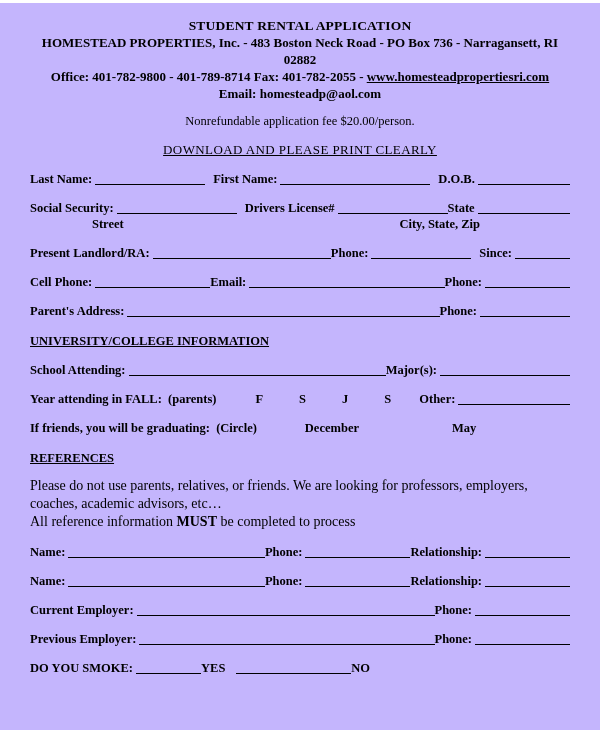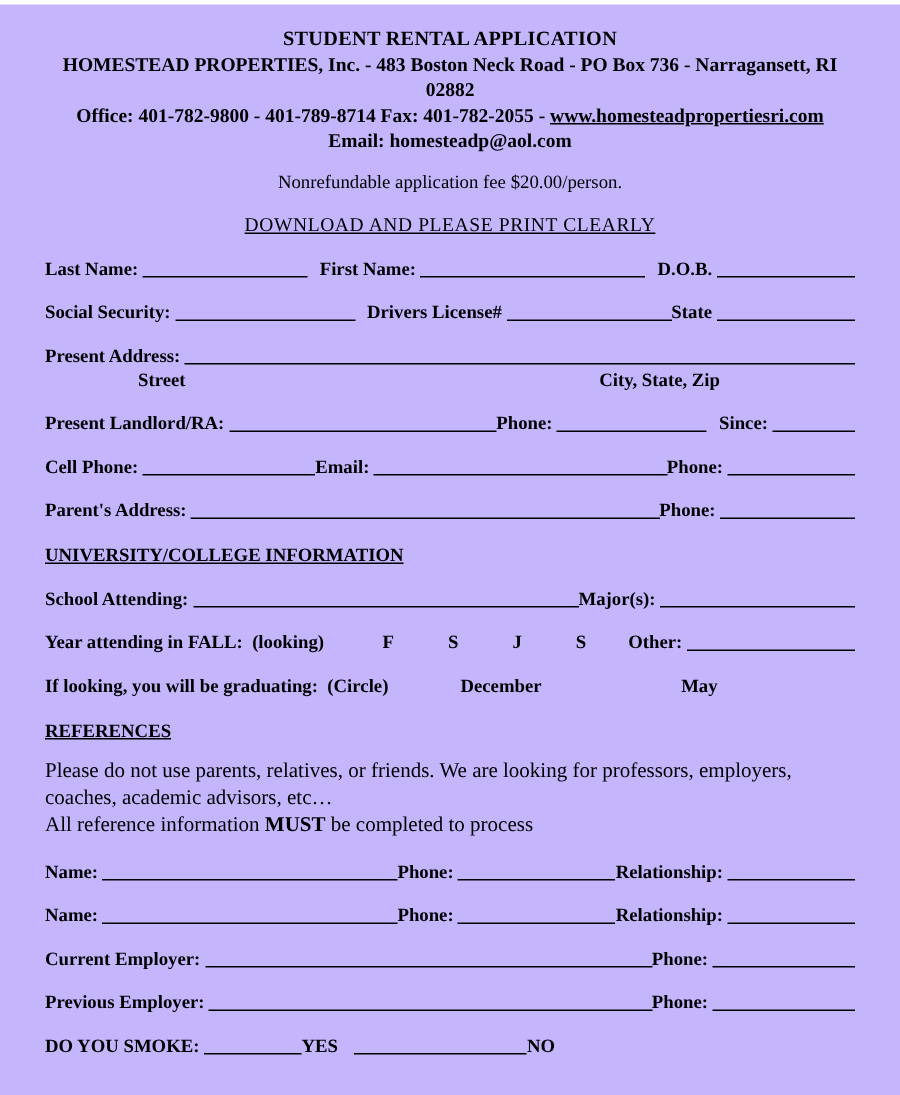--- a/index.html
+++ b/index.html
@@ -61,24 +61,20 @@
 
     <div class="row">
       <span class="lbl">Social Security:</span>
       <span class="bl w120"></span>
       <span class="lbl ml8">Drivers License#</span>
       <span class="bl w110"></span>
       <span class="lbl">State</span>
       <span class="bl grow"></span>
     </div>
 
-    <div class="row">
-      <span class="lbl">Present Address:</span>
-      <span class="bl grow"></span>
-    </div>
     <div class="row sub">
       <span class="first">Street</span>
       <span class="second">City, State, Zip</span>
     </div>
 
     <div class="row">
       <span class="lbl">Present Landlord/RA:</span>
       <span class="bl grow"></span>
       <span class="lbl">Phone:</span>
       <span class="bl w100"></span>
@@ -105,31 +101,31 @@
     <div class="section-heading"><span class="uline">UNIVERSITY/COLLEGE INFORMATION</span></div>
 
     <div class="row">
       <span class="lbl">School Attending:</span>
       <span class="bl grow"></span>
       <span class="lbl">Major(s):</span>
       <span class="bl w130"></span>
     </div>
 
     <div class="row">
-      <span class="lbl">Year attending in FALL:  (looking)</span>
+      <span class="lbl">Year attending in FALL:  (parents)</span>
       <span class="opt">F</span>
       <span class="opt">S</span>
       <span class="opt">J</span>
       <span class="opt">S</span>
       <span class="lbl ml28">Other:</span>
       <span class="bl grow"></span>
     </div>
 
     <div class="row">
-      <span class="lbl">If looking, you will be graduating:  (Circle)</span>
+      <span class="lbl">If friends, you will be graduating:  (Circle)</span>
       <span class="lbl ml45">December</span>
       <span class="lbl ml90">May</span>
     </div>
 
     <div class="section-heading"><span class="uline">REFERENCES</span></div>
 
     <div class="para">Please do not use parents, relatives, or friends.  We are looking for professors, employers, coaches, academic advisors, etc…</div>
     <div class="para must"><span>All reference information </span><b>MUST</b><span> be completed to process</span></div>
 
     <div class="row">

